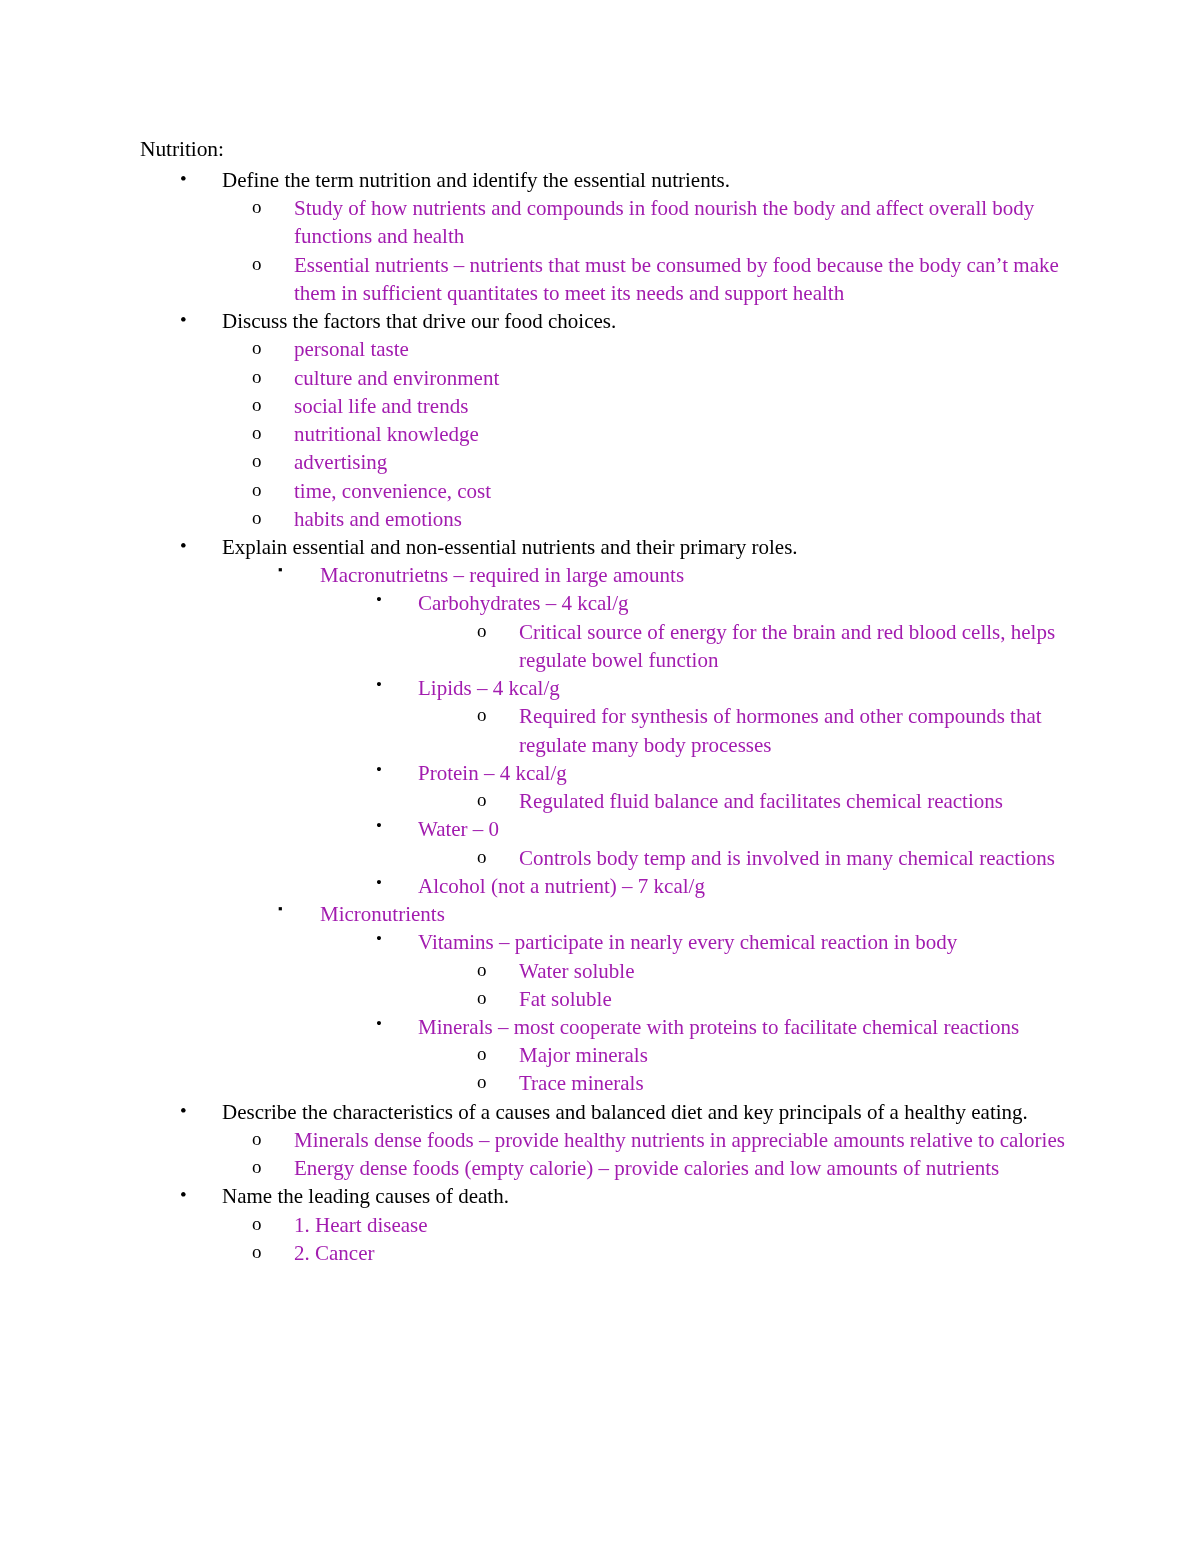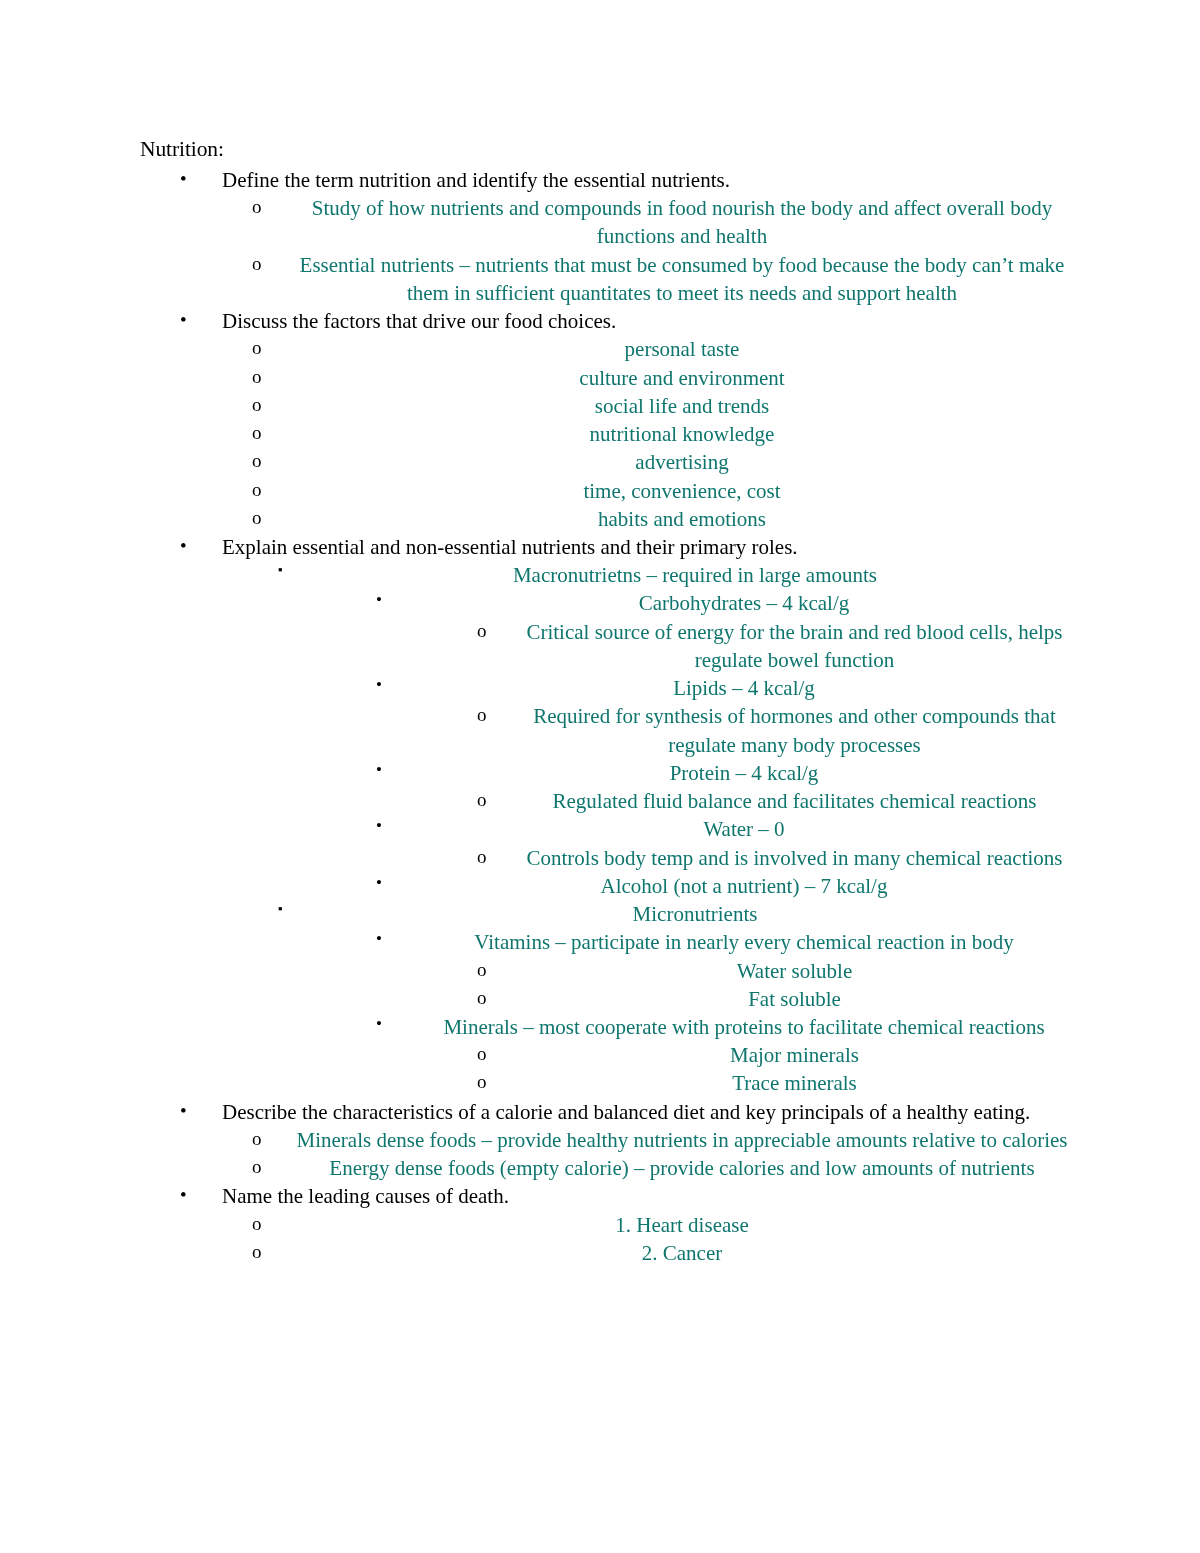--- a/index.html
+++ b/index.html
@@ -51,21 +51,21 @@
     color: #000000;
     line-height: 1.345;
   }
   
   .bullet.disc  { font-size: 19px; }
   .bullet.circ  { font-size: 19px; }
   .bullet.sq    { font-size: 13px; }
   .bullet.disc-sm { font-size: 17px; }
 
   
-  .orange { color: #0f766e; text-align: center; }
+  .orange { color: #a21caf; }
   .black  { color: #000000; }
 
   
   ul.l1 { margin-left: 40px; }
   ul.l2 { margin-left: 44px; }
   ul.l3 { margin-left: 70px; }
   ul.l4 { margin-left: 70px; }
   ul.l5 { margin-left: 73px; }
 
   li.item > .txt {
@@ -228,21 +228,21 @@
                   </li>
                 </ul>
               </li>
             </ul>
           </li>
         </ul>
       </li>
 
       <li class="item">
         <span class="bullet disc">•</span>
-        <span class="txt black">Describe the characteristics of a calorie and balanced diet and key principals of a healthy eating.</span>
+        <span class="txt black">Describe the characteristics of a causes and balanced diet and key principals of a healthy eating.</span>
         <ul class="lvl l2">
           <li class="item">
             <span class="bullet circ">o</span>
             <span class="txt orange">Minerals dense foods – provide healthy nutrients in appreciable amounts relative to calories</span>
           </li>
           <li class="item">
             <span class="bullet circ">o</span>
             <span class="txt orange">Energy dense foods (empty calorie) – provide calories and low amounts of nutrients</span>
           </li>
         </ul>

